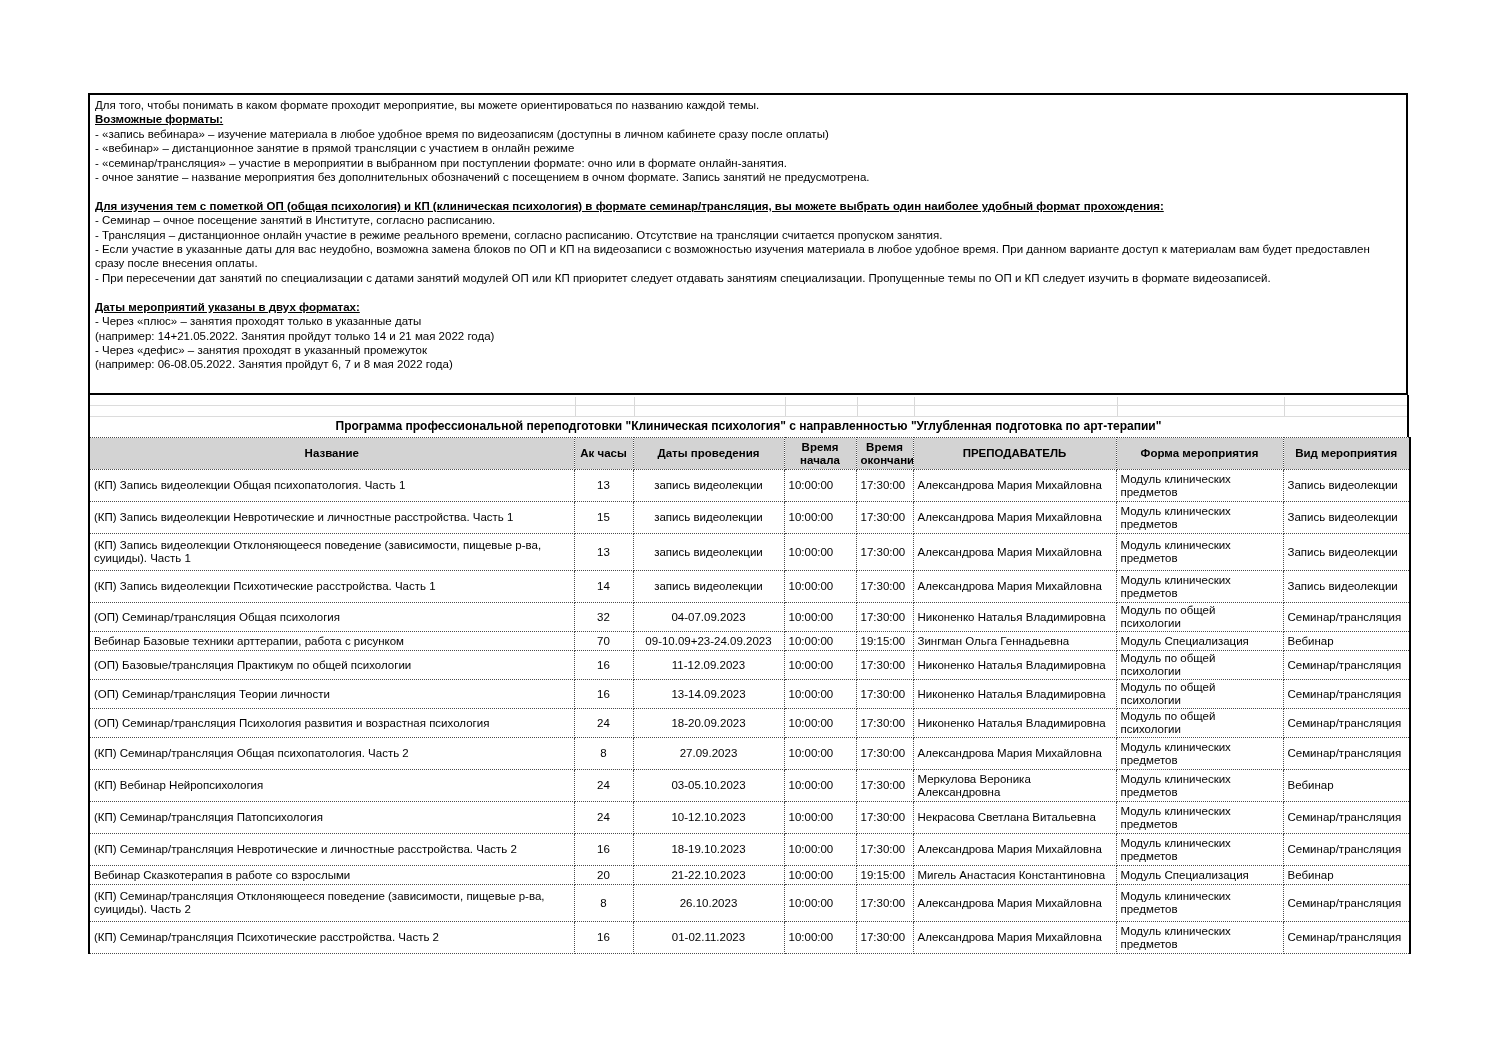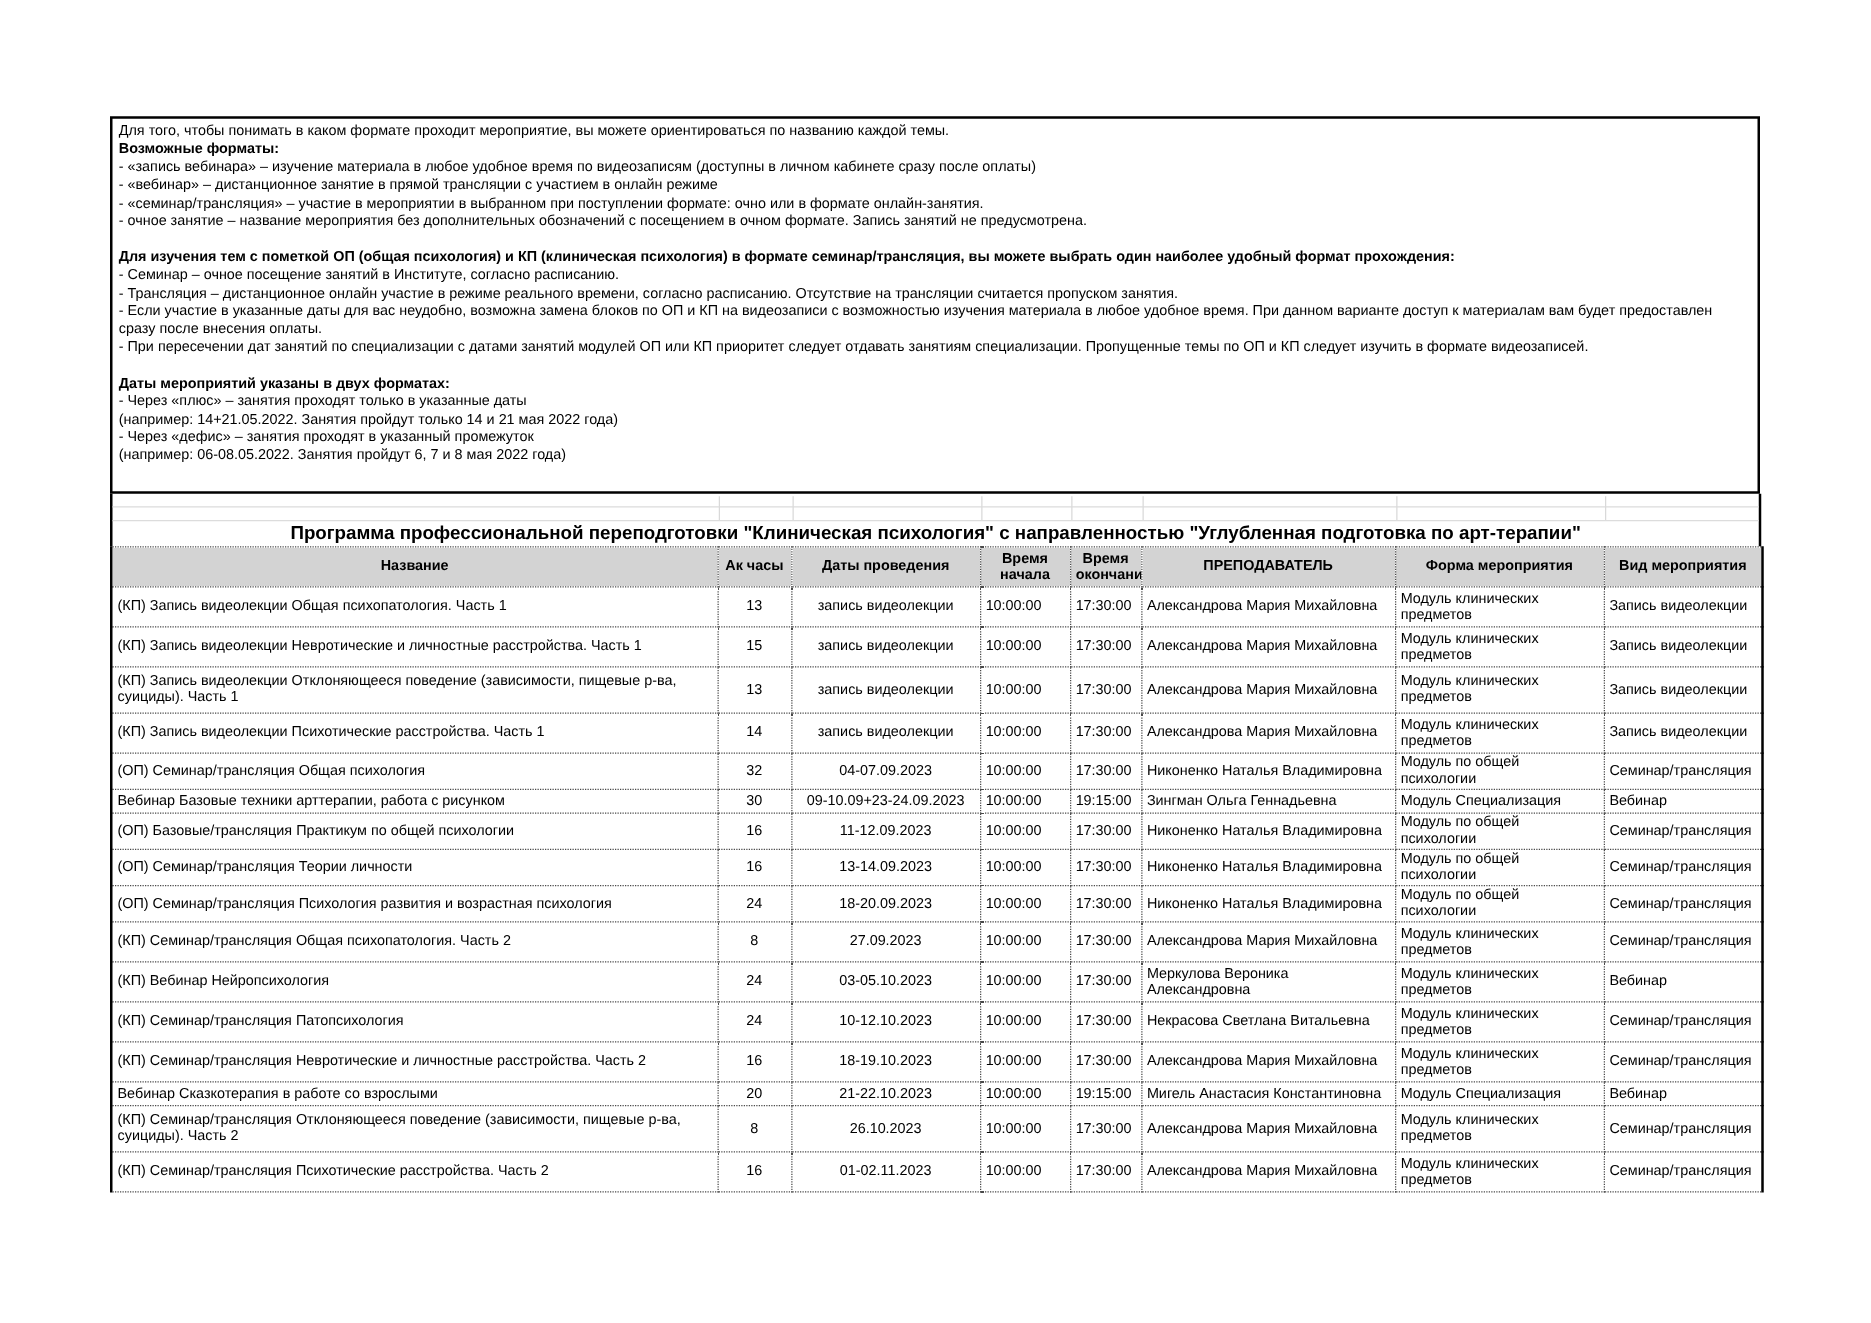--- a/index.html
+++ b/index.html
@@ -7,31 +7,31 @@
     position:relative;width:1497px;height:1058px;background:#ffffff;
     font-family:"Liberation Sans",sans-serif;color:#000;overflow:hidden;
   }
   
   .intro-box{
     position:absolute;left:88px;top:93px;width:1320px;height:302px;
     border:2px solid #000;box-sizing:border-box;
     padding:3px 20px 0 5px;font-size:11.5px;line-height:14.4px;
   }
   .intro-box .line{min-height:14.4px;white-space:normal;}
-  .intro-box .line.bold{font-weight:bold;}
+  .intro-box .line.bold{font-weight:bold;text-decoration:underline;}
   
   .mid-strip{
     position:absolute;left:88px;top:395px;width:1321px;height:42px;
     box-sizing:border-box;border-left:2px solid #000;border-right:2px solid #000;
   }
   .gridline-v{position:absolute;top:2px;height:19px;width:1px;background:#d9d9d9;}
   .gridline-h{position:absolute;left:0;width:100%;height:1px;background:#dcdcdc;}
   .title-row{
     position:absolute;left:0;top:22px;width:100%;height:20px;
-    text-align:center;font-weight:bold;font-size:15px;line-height:19px;
+    text-align:center;font-weight:bold;font-size:12px;line-height:19px;
     white-space:nowrap;overflow:hidden;
   }
   
   table.sched{
     position:absolute;left:88px;top:437px;width:1321px;
     border-collapse:collapse;table-layout:fixed;
     font-size:11.5px;line-height:13px;
     border-left:2px solid #000;border-right:2px solid #000;
   }
   table.sched th,table.sched td{
@@ -156,21 +156,21 @@
           <td class="c-hours">32</td>
           <td class="c-dates">04-07.09.2023</td>
           <td class="c-start">10:00:00</td>
           <td class="c-end">17:30:00</td>
           <td class="c-teacher">Никоненко Наталья Владимировна</td>
           <td class="c-form">Модуль по общей психологии</td>
           <td class="c-type">Семинар/трансляция</td>
         </tr>
         <tr class="h-compact">
           <td class="c-name">Вебинар Базовые техники арттерапии, работа с рисунком</td>
-          <td class="c-hours">30</td>
+          <td class="c-hours">70</td>
           <td class="c-dates">09-10.09+23-24.09.2023</td>
           <td class="c-start">10:00:00</td>
           <td class="c-end">19:15:00</td>
           <td class="c-teacher">Зингман Ольга Геннадьевна</td>
           <td class="c-form">Модуль Специализация</td>
           <td class="c-type">Вебинар</td>
         </tr>
         <tr class="h-compact">
           <td class="c-name">(ОП) Базовые/трансляция Практикум по общей психологии</td>
           <td class="c-hours">16</td>

